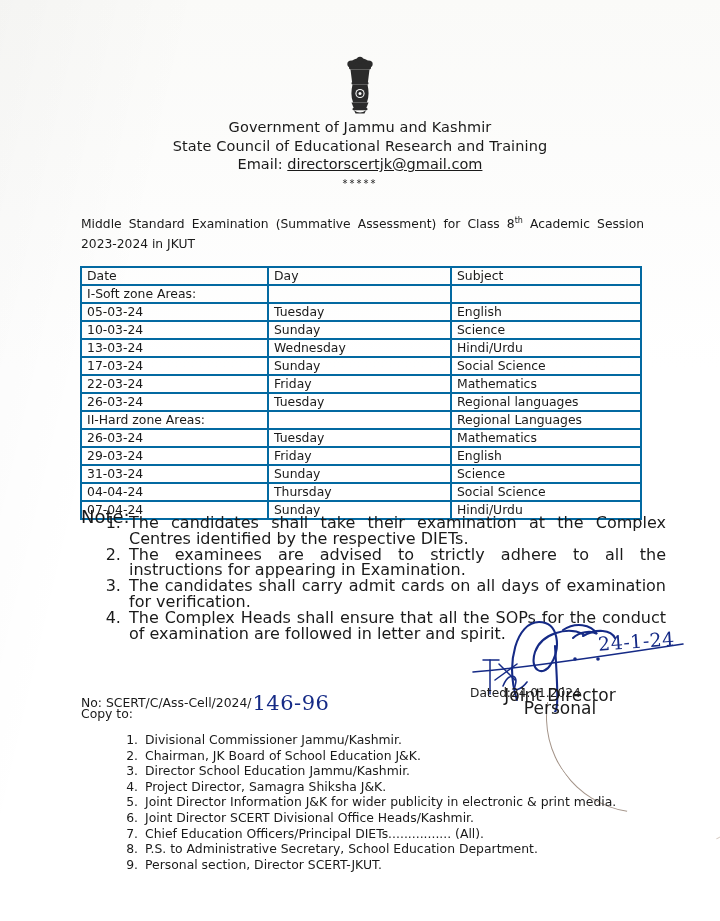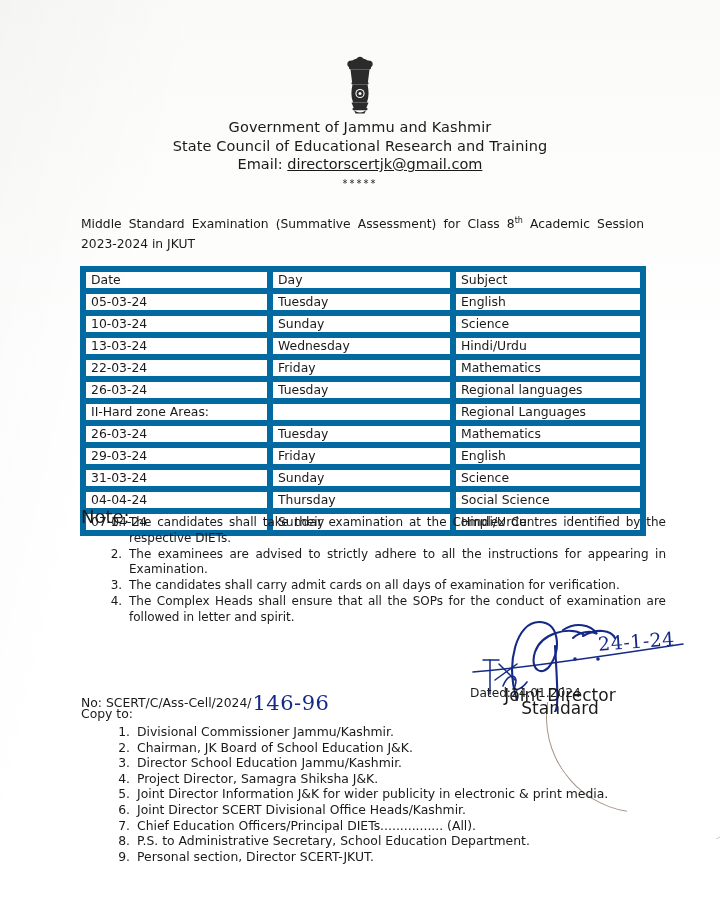--- a/index.html
+++ b/index.html
@@ -130,21 +130,21 @@
   .sheet-table {
     position: absolute;
     top: 266px;
     left: 80px;
     width: 560px;
     border-collapse: collapse;
     table-layout: fixed;
     font-size: 12.4px;
   }
   .sheet-table td {
-    border: 6px solid #0369a1;
+    border: 2px solid #0369a1;
     padding: 1px 0 1px 5px;
     height: 14px;
     line-height: 14px;
     vertical-align: middle;
     white-space: nowrap;
     overflow: hidden;
   }
   .col-date { width: 187px; }
   .col-day  { width: 183px; }
   .col-sub  { width: 190px; }
@@ -159,21 +159,21 @@
     left: 81px;
     font-size: 18px;
   }
   .note-list {
     position: absolute;
     top: 515px;
     left: 102px;
     width: 540px;
     margin: 0;
     padding-left: 24px;
-    font-size: 12px;
+    font-size: 16px;
     line-height: 15.6px;
   }
   .note-list li {
     margin: 0 0 0.5px 0;
     padding-left: 3px;
     text-align: justify;
   }
 
   
   .sig-block {
@@ -231,21 +231,21 @@
     position: absolute;
     top: 706px;
     left: 81px;
     font-size: 12.4px;
   }
   .copy-list {
     position: absolute;
     top: 716px;
     left: 102px;
     width: 545px;
-    margin: 8px;
+    margin: 16px;
     padding-left: 24px;
     font-size: 12.4px;
     line-height: 15.6px;
   }
   .copy-list li {
     margin: 0;
     padding-left: 3px;
     white-space: nowrap;
   }
 </style>
@@ -302,33 +302,43 @@
         <col class="col-sub">
     </colgroup>
     <tbody>
       <tr>
         <td>Date</td>
         <td>Day</td>
         <td>Subject</td>
       </tr>
 
       <tr>
+        <td class="zone-cell">I-Soft zone Areas:</td>
+        <td></td>
+        <td></td>
+      </tr>
+      <tr>
         <td>05-03-24</td>
         <td>Tuesday</td>
         <td>English</td>
       </tr>
       <tr>
         <td>10-03-24</td>
         <td>Sunday</td>
         <td>Science</td>
       </tr>
       <tr>
         <td>13-03-24</td>
         <td>Wednesday</td>
         <td>Hindi/Urdu</td>
+      </tr>
+      <tr>
+        <td>17-03-24</td>
+        <td>Sunday</td>
+        <td>Social Science</td>
       </tr>
       <tr>
         <td>22-03-24</td>
         <td>Friday</td>
         <td>Mathematics</td>
       </tr>
       <tr>
         <td>26-03-24</td>
         <td>Tuesday</td>
         <td>Regional languages</td>
@@ -388,21 +398,21 @@
       <path d="M28 48 L44 48" stroke-width="1.5"></path>
     </g>
     <circle cx="120" cy="47" r="1.8" fill="#152a86"></circle>
     <circle cx="143" cy="47" r="1.8" fill="#152a86"></circle>
   </svg>
 
   <div class="hand-date">24-1-24</div>
 
   <div class="sig-block">
     <div>Joint Director</div>
-    <div>Standard</div>
+    <div>Personal</div>
   </div>
 
   <div class="dated-line">
     <span>Dated:</span><span>24.01.2024</span>
   </div>
 
   <div class="ref-line">
     <span>No: SCERT/C/Ass-Cell/2024/</span><span class="ref-hand">146-96</span>
   </div>
 

